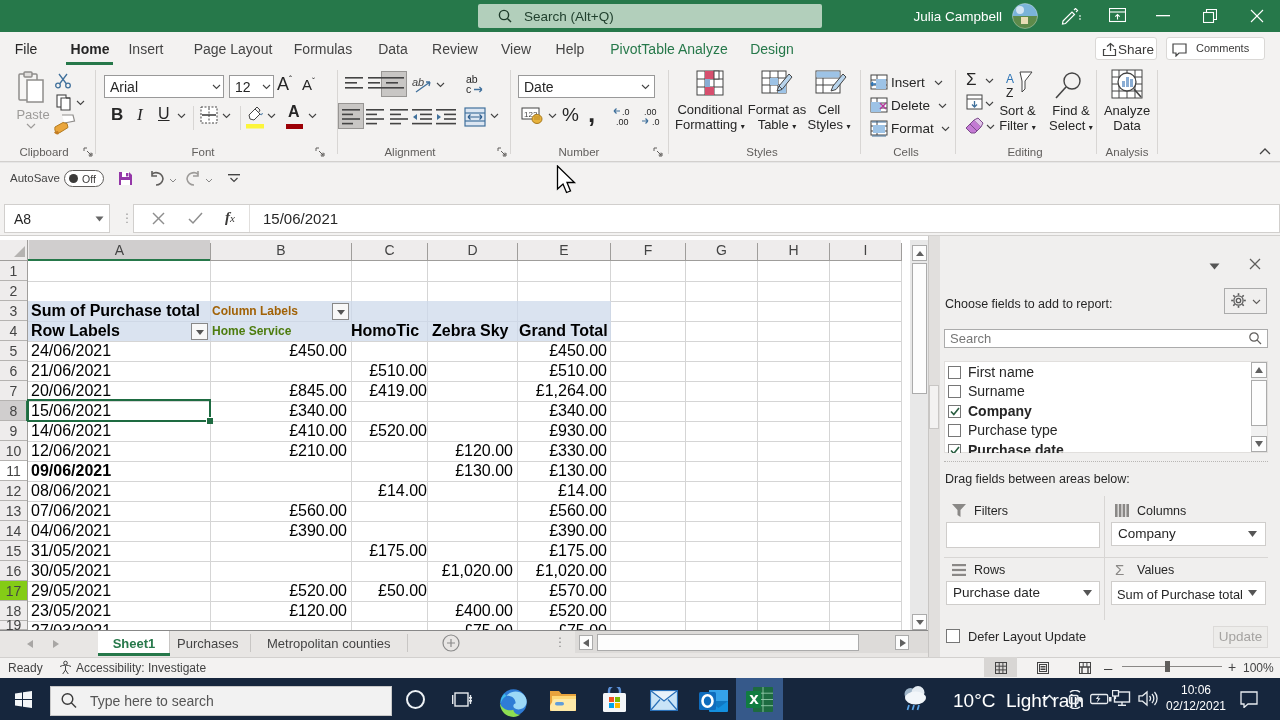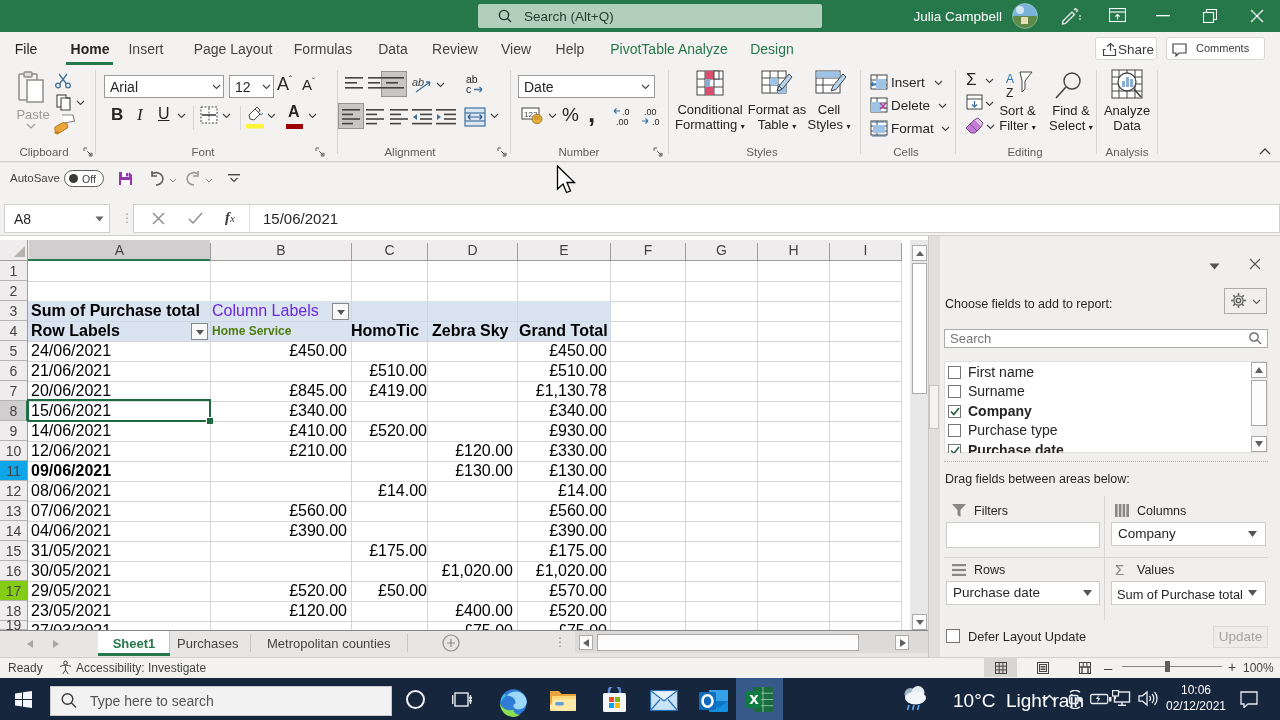--- a/index.html
+++ b/index.html
@@ -559,21 +559,21 @@
 <div class="abs" style="left:0;top:261px;width:27px;height:20px;background:#eeecec;border-bottom:1px solid #b5b3b1;color:#444;font-size:14px;text-align:center;line-height:20px;">1</div>
 <div class="abs" style="left:0;top:281px;width:27px;height:20px;background:#eeecec;border-bottom:1px solid #b5b3b1;color:#444;font-size:14px;text-align:center;line-height:20px;">2</div>
 <div class="abs" style="left:0;top:301px;width:27px;height:20px;background:#eeecec;border-bottom:1px solid #b5b3b1;color:#444;font-size:14px;text-align:center;line-height:20px;">3</div>
 <div class="abs" style="left:0;top:321px;width:27px;height:20px;background:#eeecec;border-bottom:1px solid #b5b3b1;color:#444;font-size:14px;text-align:center;line-height:20px;">4</div>
 <div class="abs" style="left:0;top:341px;width:27px;height:20px;background:#eeecec;border-bottom:1px solid #b5b3b1;color:#444;font-size:14px;text-align:center;line-height:20px;">5</div>
 <div class="abs" style="left:0;top:361px;width:27px;height:20px;background:#eeecec;border-bottom:1px solid #b5b3b1;color:#444;font-size:14px;text-align:center;line-height:20px;">6</div>
 <div class="abs" style="left:0;top:381px;width:27px;height:20px;background:#eeecec;border-bottom:1px solid #b5b3b1;color:#444;font-size:14px;text-align:center;line-height:20px;">7</div>
 <div class="abs" style="left:0;top:401px;width:27px;height:20px;background:#d0cece;border-bottom:1px solid #b5b3b1;color:#444;font-size:14px;text-align:center;line-height:20px;">8</div>
 <div class="abs" style="left:0;top:421px;width:27px;height:20px;background:#eeecec;border-bottom:1px solid #b5b3b1;color:#444;font-size:14px;text-align:center;line-height:20px;">9</div>
 <div class="abs" style="left:0;top:441px;width:27px;height:20px;background:#eeecec;border-bottom:1px solid #b5b3b1;color:#444;font-size:14px;text-align:center;line-height:20px;">10</div>
-<div class="abs" style="left:0;top:461px;width:27px;height:20px;background:#0ea5e9;border-bottom:1px solid #b5b3b1;color:#444;font-size:14px;text-align:center;line-height:20px;">11</div>
+<div class="abs" style="left:0;top:461px;width:27px;height:20px;background:#ffffff;border-bottom:1px solid #b5b3b1;color:#444;font-size:14px;text-align:center;line-height:20px;">11</div>
 <div class="abs" style="left:0;top:481px;width:27px;height:20px;background:#eeecec;border-bottom:1px solid #b5b3b1;color:#444;font-size:14px;text-align:center;line-height:20px;">12</div>
 <div class="abs" style="left:0;top:501px;width:27px;height:20px;background:#eeecec;border-bottom:1px solid #b5b3b1;color:#444;font-size:14px;text-align:center;line-height:20px;">13</div>
 <div class="abs" style="left:0;top:521px;width:27px;height:20px;background:#eeecec;border-bottom:1px solid #b5b3b1;color:#444;font-size:14px;text-align:center;line-height:20px;">14</div>
 <div class="abs" style="left:0;top:541px;width:27px;height:20px;background:#eeecec;border-bottom:1px solid #b5b3b1;color:#444;font-size:14px;text-align:center;line-height:20px;">15</div>
 <div class="abs" style="left:0;top:561px;width:27px;height:20px;background:#eeecec;border-bottom:1px solid #b5b3b1;color:#444;font-size:14px;text-align:center;line-height:20px;">16</div>
 <div class="abs" style="left:0;top:581px;width:27px;height:20px;background:#84cc16;border-bottom:1px solid #b5b3b1;color:#444;font-size:14px;text-align:center;line-height:20px;">17</div>
 <div class="abs" style="left:0;top:601px;width:27px;height:20px;background:#eeecec;border-bottom:1px solid #b5b3b1;color:#444;font-size:14px;text-align:center;line-height:20px;">18</div>
 <div class="abs" style="left:0;top:621px;width:27px;height:9px;background:#eeecec;border-bottom:1px solid #b5b3b1;color:#444;font-size:14px;text-align:center;line-height:9px;">19</div>
 <div class="abs" style="left:27px;top:261px;width:1px;height:369px;background:#9f9d9b;"></div>
 <div class="abs" style="left:26px;top:401px;width:2px;height:20px;background:#26784a;"></div>
@@ -605,21 +605,21 @@
 <div class="abs" style="left:28px;top:601px;width:873px;height:1px;background:#d5d5d5;"></div>
 <div class="abs" style="left:28px;top:621px;width:873px;height:1px;background:#d5d5d5;"></div>
 <div class="abs" style="left:28px;top:301px;width:582px;height:40px;background:#dae3f0;"></div>
 <div class="abs" style="left:28px;top:321px;width:582px;height:1px;background:#cfd8e6;"></div>
 <div class="abs" style="left:210px;top:301px;width:1px;height:40px;background:#cfd8e6;"></div>
 <div class="abs" style="left:351px;top:301px;width:1px;height:40px;background:#cfd8e6;"></div>
 <div class="abs" style="left:427px;top:301px;width:1px;height:40px;background:#cfd8e6;"></div>
 <div class="abs" style="left:517px;top:301px;width:1px;height:40px;background:#cfd8e6;"></div>
 <div class="abs" style="left:610px;top:301px;width:1px;height:40px;background:#cfd8e6;"></div>
 <div class="abs" style="left:31px;top:301px;height:20px;line-height:20px;font-size:16px;color:#000;font-weight:bold;white-space:nowrap;">Sum of Purchase total</div>
-<div class="abs" style="left:212px;top:301px;height:20px;line-height:20px;font-size:16px;color:#6d28d9;font-weight:normal;white-space:nowrap;">Column Labels</div>
+<div class="abs" style="left:212px;top:301px;height:20px;line-height:20px;font-size:12px;color:#a16207;font-weight:bold;white-space:nowrap;">Column Labels</div>
 <div class="abs" style="left:31px;top:321px;height:20px;line-height:20px;font-size:16px;color:#000;font-weight:bold;white-space:nowrap;">Row Labels</div>
 <div class="abs" style="left:212px;top:321px;height:20px;line-height:20px;font-size:12px;color:#4d7c0f;font-weight:bold;white-space:nowrap;">Home Service</div>
 <div class="abs" style="left:351px;top:321px;height:20px;line-height:20px;font-size:16px;color:#000;font-weight:bold;white-space:nowrap;">HomoTic</div>
 <div class="abs" style="left:432px;top:321px;height:20px;line-height:20px;font-size:16px;color:#000;font-weight:bold;white-space:nowrap;">Zebra Sky</div>
 <div class="abs" style="left:519px;top:321px;height:20px;line-height:20px;font-size:16px;color:#000;font-weight:bold;white-space:nowrap;">Grand Total</div>
 <div class="abs" style="left:332px;top:303px;width:17px;height:17px;background:#f8f8f8;border:1px solid #888;"></div>
 <svg class="abs" style="left:337px;top:310px;" width="8" height="5" viewBox="0 0 8 5">
       <path d="M0 0 h8 l-4 5 z" fill="#555"></path>
     </svg>
 <div class="abs" style="left:191px;top:323px;width:17px;height:17px;background:#f8f8f8;border:1px solid #888;"></div>
@@ -628,21 +628,21 @@
     </svg>
 <div class="abs" style="left:31px;top:341px;height:20px;line-height:20px;font-size:16px;color:#000;font-weight:normal;white-space:nowrap;">24/06/2021</div>
 <div class="abs" style="left:211px;top:341px;width:136px;height:20px;line-height:20px;font-size:16px;color:#000;text-align:right;font-weight:normal;white-space:nowrap;">£450.00</div>
 <div class="abs" style="left:471px;top:341px;width:136px;height:20px;line-height:20px;font-size:16px;color:#000;text-align:right;font-weight:normal;white-space:nowrap;">£450.00</div>
 <div class="abs" style="left:31px;top:361px;height:20px;line-height:20px;font-size:16px;color:#000;font-weight:normal;white-space:nowrap;">21/06/2021</div>
 <div class="abs" style="left:291px;top:361px;width:136px;height:20px;line-height:20px;font-size:16px;color:#000;text-align:right;font-weight:normal;white-space:nowrap;">£510.00</div>
 <div class="abs" style="left:471px;top:361px;width:136px;height:20px;line-height:20px;font-size:16px;color:#000;text-align:right;font-weight:normal;white-space:nowrap;">£510.00</div>
 <div class="abs" style="left:31px;top:381px;height:20px;line-height:20px;font-size:16px;color:#000;font-weight:normal;white-space:nowrap;">20/06/2021</div>
 <div class="abs" style="left:211px;top:381px;width:136px;height:20px;line-height:20px;font-size:16px;color:#000;text-align:right;font-weight:normal;white-space:nowrap;">£845.00</div>
 <div class="abs" style="left:291px;top:381px;width:136px;height:20px;line-height:20px;font-size:16px;color:#000;text-align:right;font-weight:normal;white-space:nowrap;">£419.00</div>
-<div class="abs" style="left:471px;top:381px;width:136px;height:20px;line-height:20px;font-size:16px;color:#000;text-align:right;font-weight:normal;white-space:nowrap;">£1,130.78</div>
+<div class="abs" style="left:471px;top:381px;width:136px;height:20px;line-height:20px;font-size:16px;color:#000;text-align:right;font-weight:normal;white-space:nowrap;">£1,264.00</div>
 <div class="abs" style="left:31px;top:401px;height:20px;line-height:20px;font-size:16px;color:#000;font-weight:normal;white-space:nowrap;">15/06/2021</div>
 <div class="abs" style="left:211px;top:401px;width:136px;height:20px;line-height:20px;font-size:16px;color:#000;text-align:right;font-weight:normal;white-space:nowrap;">£340.00</div>
 <div class="abs" style="left:471px;top:401px;width:136px;height:20px;line-height:20px;font-size:16px;color:#000;text-align:right;font-weight:normal;white-space:nowrap;">£340.00</div>
 <div class="abs" style="left:31px;top:421px;height:20px;line-height:20px;font-size:16px;color:#000;font-weight:normal;white-space:nowrap;">14/06/2021</div>
 <div class="abs" style="left:211px;top:421px;width:136px;height:20px;line-height:20px;font-size:16px;color:#000;text-align:right;font-weight:normal;white-space:nowrap;">£410.00</div>
 <div class="abs" style="left:291px;top:421px;width:136px;height:20px;line-height:20px;font-size:16px;color:#000;text-align:right;font-weight:normal;white-space:nowrap;">£520.00</div>
 <div class="abs" style="left:471px;top:421px;width:136px;height:20px;line-height:20px;font-size:16px;color:#000;text-align:right;font-weight:normal;white-space:nowrap;">£930.00</div>
 <div class="abs" style="left:31px;top:441px;height:20px;line-height:20px;font-size:16px;color:#000;font-weight:normal;white-space:nowrap;">12/06/2021</div>
 <div class="abs" style="left:211px;top:441px;width:136px;height:20px;line-height:20px;font-size:16px;color:#000;text-align:right;font-weight:normal;white-space:nowrap;">£210.00</div>
 <div class="abs" style="left:377px;top:441px;width:136px;height:20px;line-height:20px;font-size:16px;color:#000;text-align:right;font-weight:normal;white-space:nowrap;">£120.00</div>

